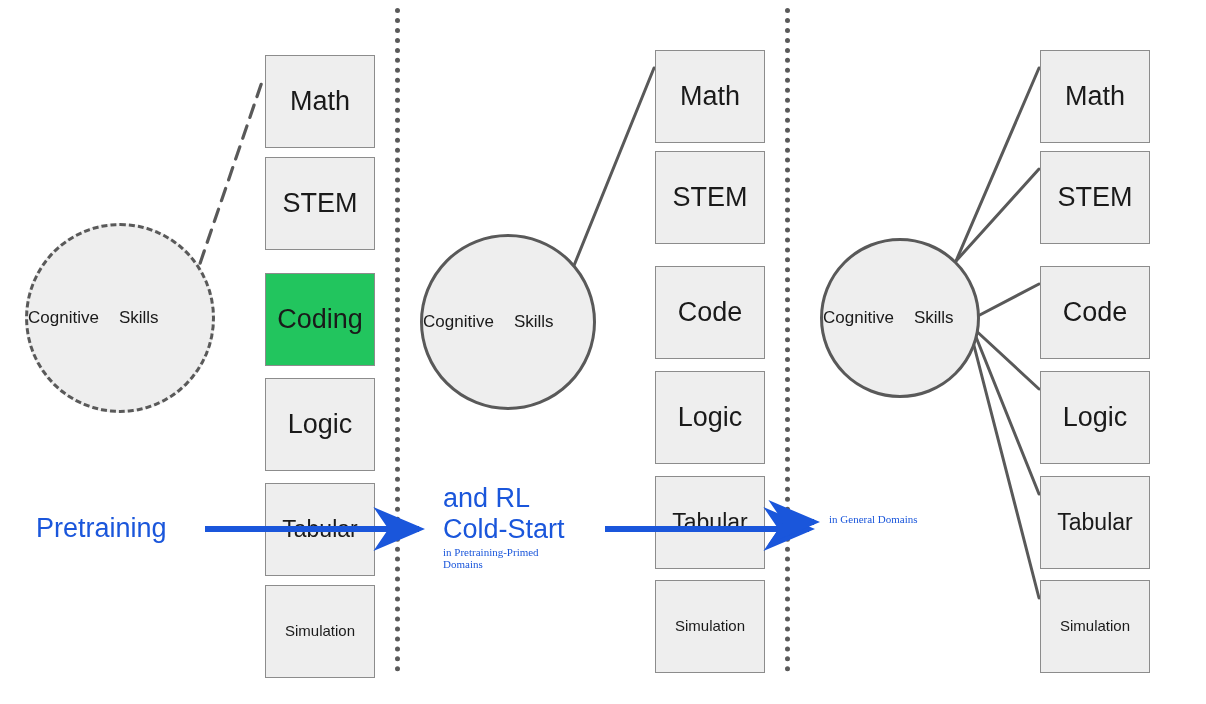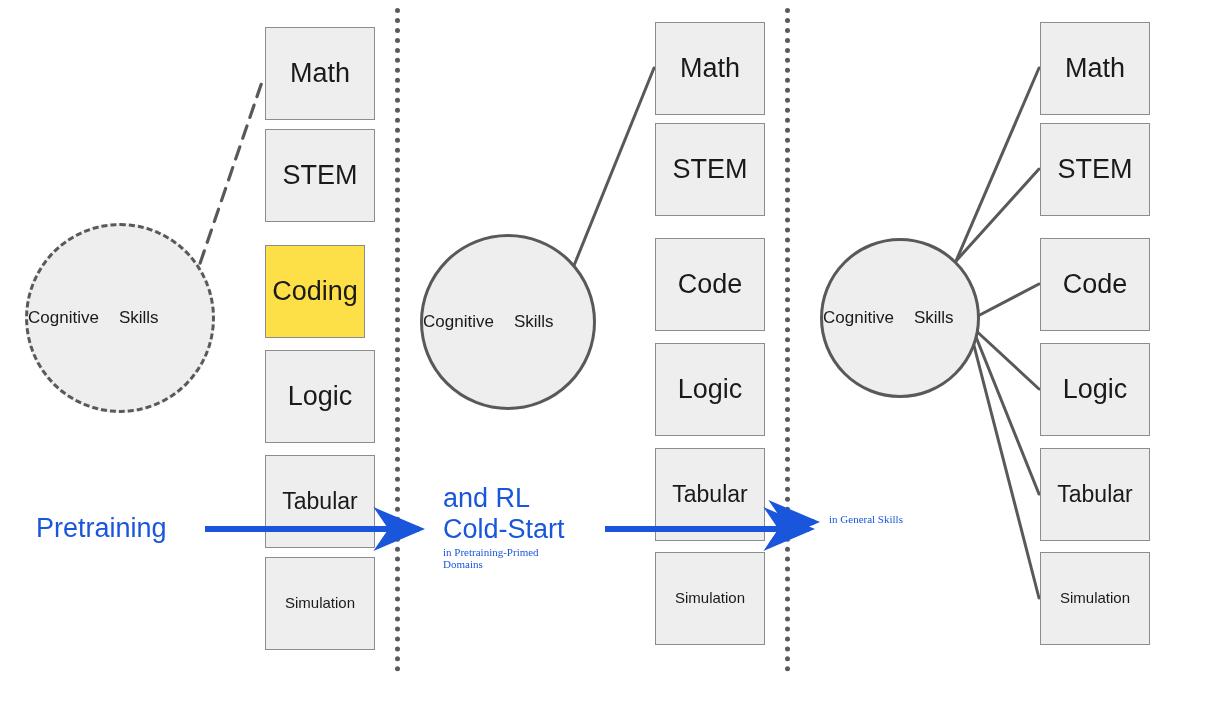--- a/index.html
+++ b/index.html
@@ -32,20 +32,21 @@
     box-sizing: border-box;
     background: #eeeeee;
     border: 1.6px solid #8c8c8c;
     display: flex;
     align-items: center;
     justify-content: center;
     color: #1a1a1a;
     font-family: "Liberation Sans", sans-serif;
     line-height: 1.1;
     text-align: center;
+    margin-top: 28px;
   }
   .circle-node {
     position: absolute;
     box-sizing: border-box;
     border-radius: 50%;
     background: #eeeeee;
     display: flex;
     flex-direction: row;
     align-items: center;
     justify-content: flex-start;
@@ -115,21 +116,21 @@
       </div>
     </div>
 
   <div id="box-container">
       <div class="node-box" style="left: 265px; top: 27px; width: 110px; height: 93px; font-size: 27px; background: rgb(238, 238, 238); border-color: rgb(140, 140, 140);">
         <span>Math</span>
       </div>
       <div class="node-box" style="left: 265px; top: 129px; width: 110px; height: 93px; font-size: 27px; background: rgb(238, 238, 238); border-color: rgb(140, 140, 140);">
         <span>STEM</span>
       </div>
-      <div class="node-box" style="left: 265px; top: 245px; width: 100px; height: 93px; font-size: 27px; background: #fde047; border-color: rgb(140, 140, 140);">
+      <div class="node-box" style="left: 265px; top: 245px; width: 110px; height: 93px; font-size: 27px; background: #22c55e; border-color: rgb(140, 140, 140);">
         <span>Coding</span>
       </div>
       <div class="node-box" style="left: 265px; top: 350px; width: 110px; height: 93px; font-size: 27px; background: rgb(238, 238, 238); border-color: rgb(140, 140, 140);">
         <span>Logic</span>
       </div>
       <div class="node-box" style="left: 265px; top: 455px; width: 110px; height: 93px; font-size: 23px; background: rgb(238, 238, 238); border-color: rgb(140, 140, 140);">
         <span>Tabular</span>
       </div>
       <div class="node-box" style="left: 265px; top: 557px; width: 110px; height: 93px; font-size: 15px; background: rgb(238, 238, 238); border-color: rgb(140, 140, 140);">
         <span>Simulation</span>
@@ -190,18 +191,18 @@
     </div>
 
     <div class="arrow-label" style="left:443px; top:483px;">
       <span class="big">and RL</span>
       <span class="big">Cold-Start</span>
       <span class="small">in Pretraining-Primed</span>
       <span class="small">Domains</span>
     </div>
 
     <div class="arrow-label" style="left:829px; top:513px;">
-      <span class="small">in General Skills</span>
+      <span class="small">in General Domains</span>
     </div>
 
   </div>
 
 </div>
 
 </body></html>

